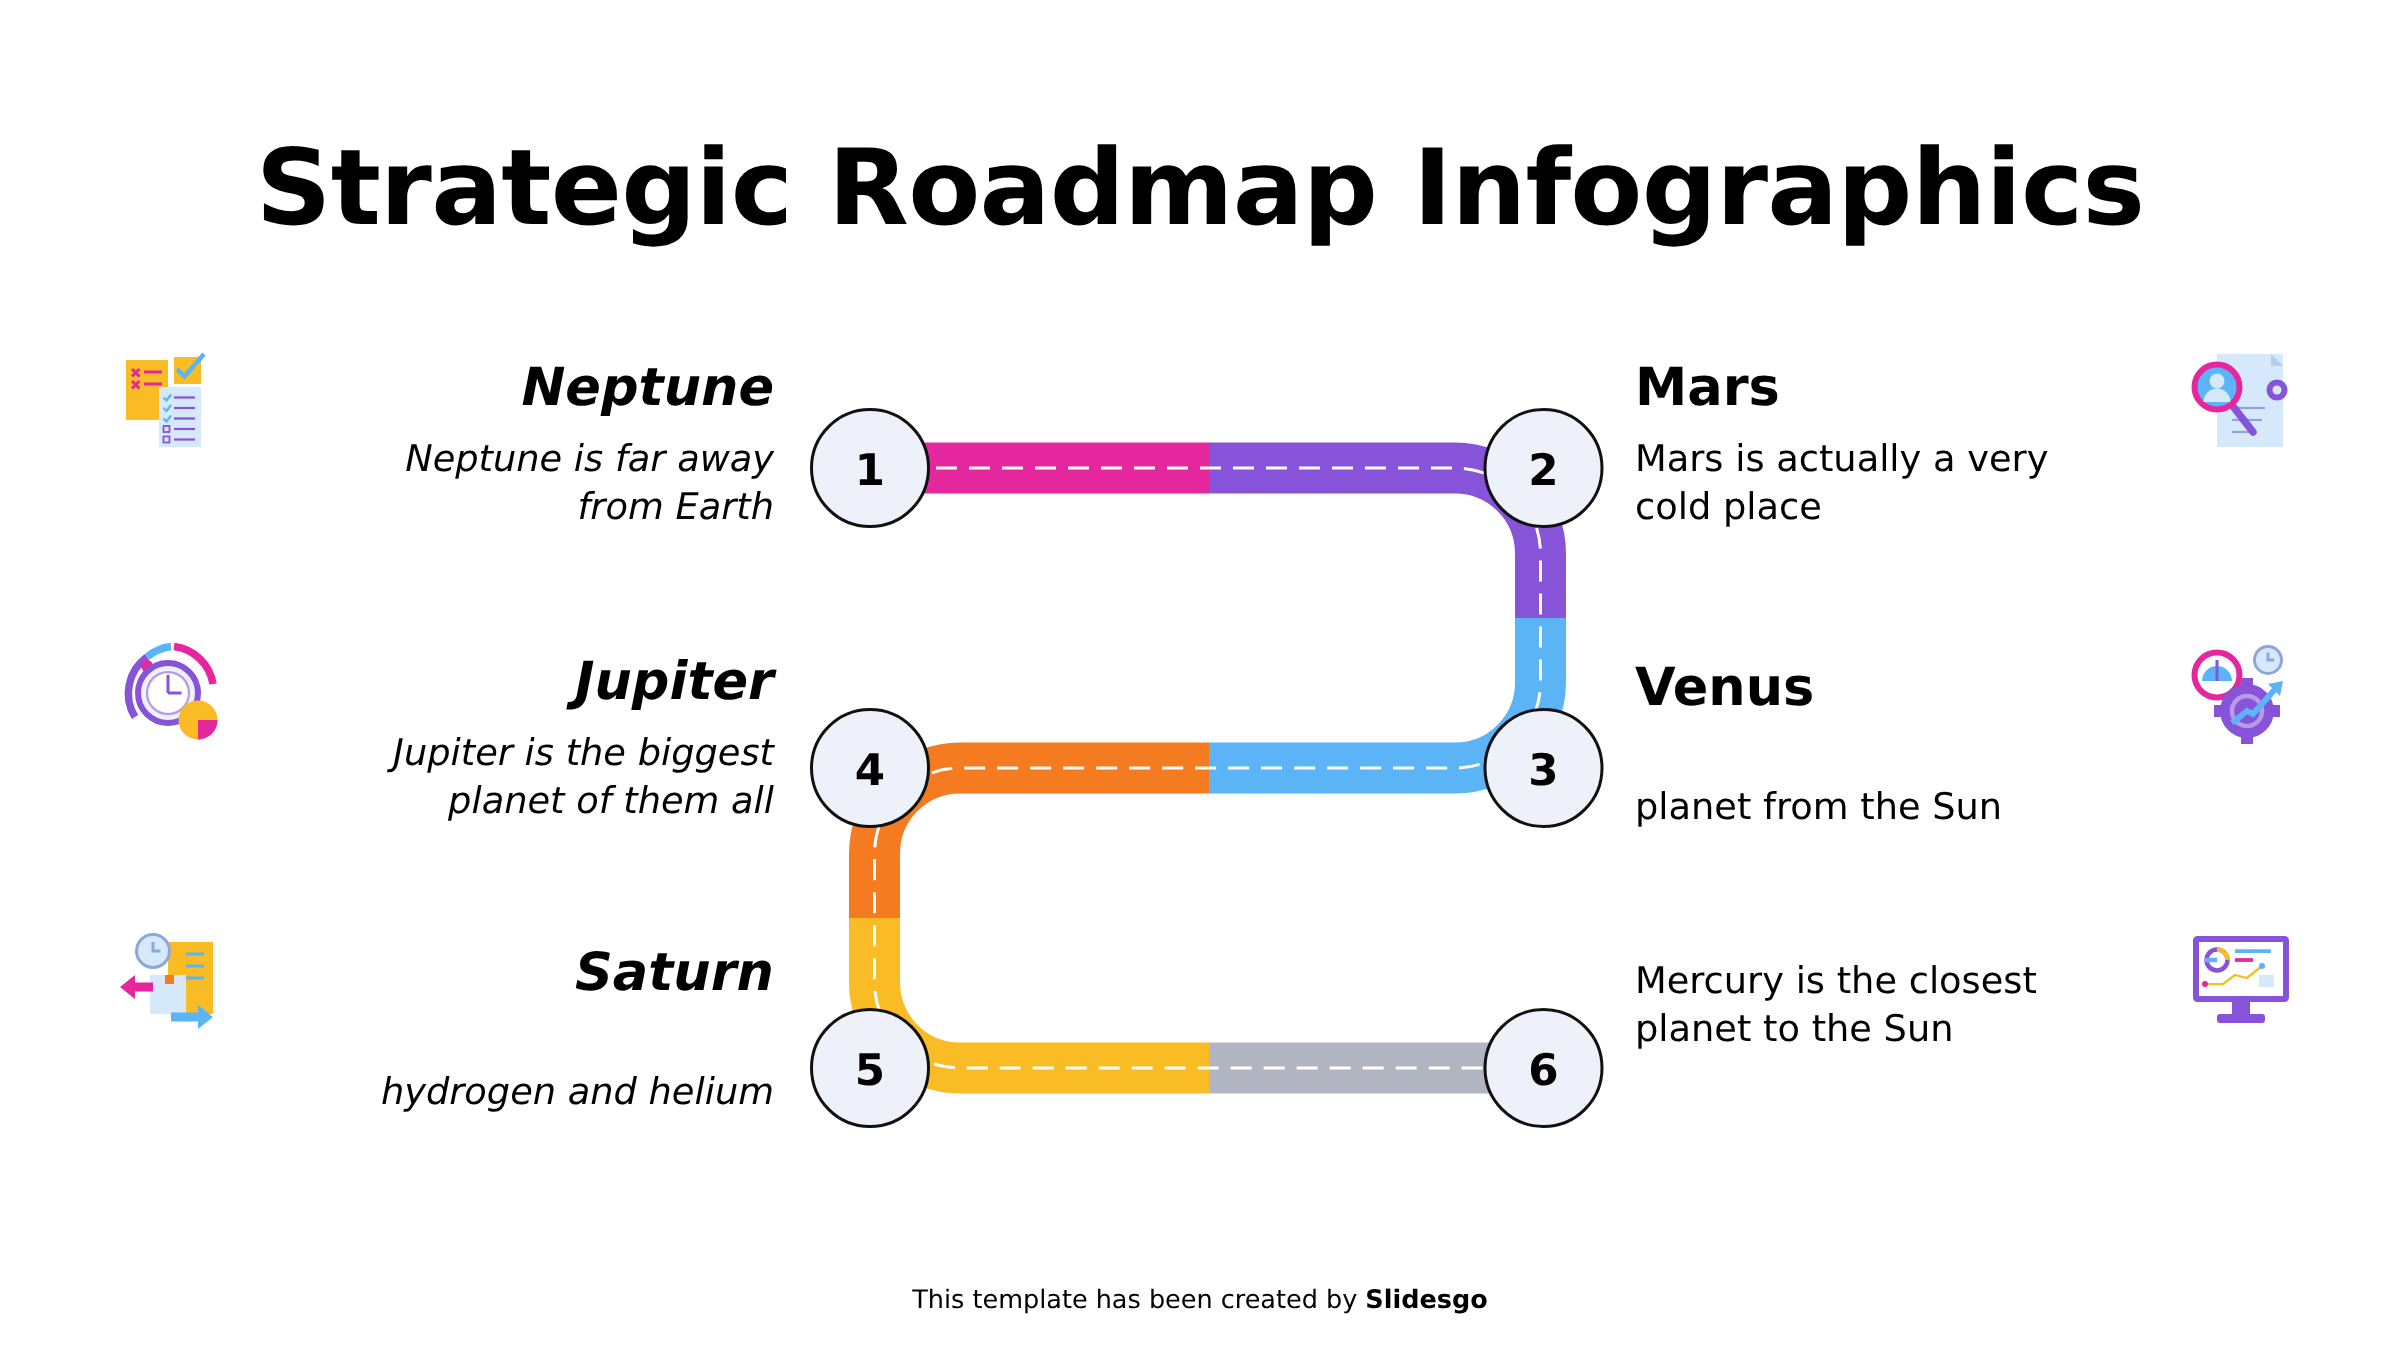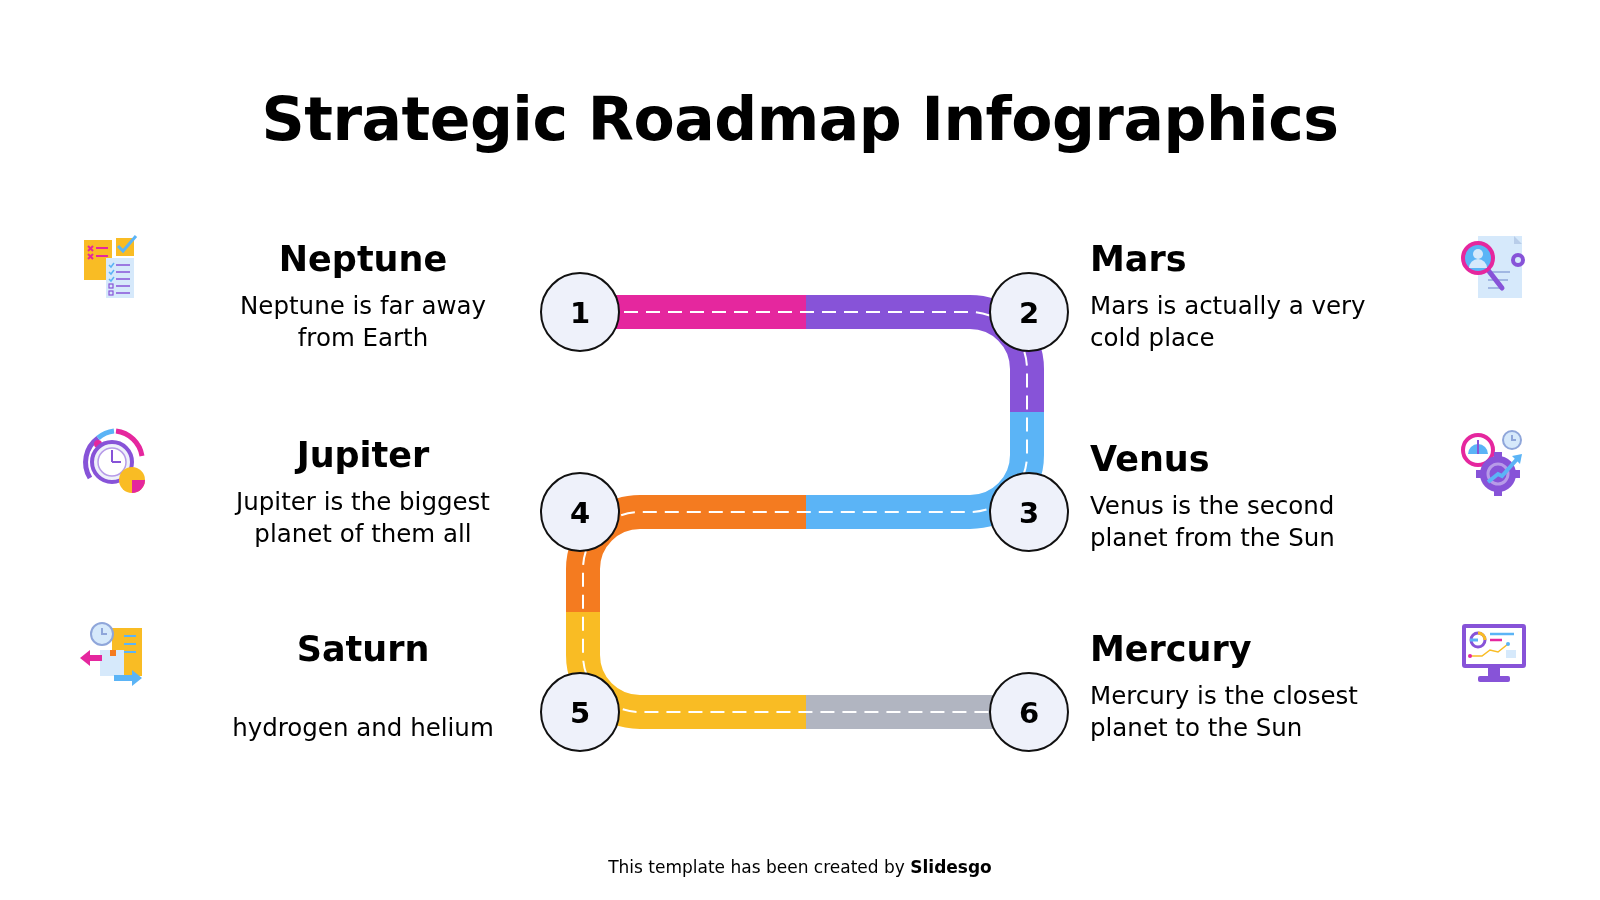--- a/index.html
+++ b/index.html
@@ -1,21 +1,21 @@
 <!DOCTYPE html>
 <html><head>
 <meta charset="utf-8">
 <style>
   html, body { margin:0; padding:0; background:#ffffff; }
   body { width:1600px; height:900px; position:relative; overflow:hidden; font-family:"DejaVu Sans", sans-serif; color:#000; }
-  .title { position:absolute; left:0; top:84px; width:1600px; text-align:center; font-size:60px; font-weight:bold; letter-spacing:-0.5px; }
+  .title { position:absolute; left:0; top:84px; width:1600px; text-align:center; font-size:70px; font-weight:bold; letter-spacing:-0.5px; }
   .item { position:absolute; width:330px; }
   .item h2 { margin:0; font-size:35px; font-weight:bold; line-height:42px; }
   .item p { margin:10px 0 0 0; font-size:24.5px; line-height:32px; }
-  .item.left { left:198px; text-align:center; }
+  .item.left { left:186px; text-align:right;font-style:italic; }
   .item.right { left:1090px; width:330px; }
   .icon { position:absolute; width:72px; height:72px; }
   .roadmap { position:absolute; left:0; top:0; }
   .node-label { font-family:"DejaVu Sans", sans-serif; font-weight:bold; font-size:29px; }
   .footer { position:absolute; left:0; width:1600px; top:857px; text-align:center; font-size:17px; }
   .footer b { font-weight:bold; }
 </style>
 </head>
 <body>
 
@@ -155,38 +155,37 @@
     <rect x="34" y="60" width="8" height="8"></rect>
     <rect x="16" y="42" width="8" height="8"></rect>
     <rect x="52" y="42" width="8" height="8"></rect>
   </g>
   <circle cx="38" cy="46" r="10" fill="none" stroke="#B79BE8" stroke-width="3"></circle>
   <polyline points="28,54 38,46 42,48 58,30" fill="none" stroke="#5BB4F6" stroke-width="4"></polyline>
   <polygon points="62,26 52,28 60,36" fill="#5BB4F6"></polygon>
 </svg>
 <div class="item right" style="top:438px;">
   <h2>Venus</h2>
-  <p><span>Venus is the second</span><br><span>planet from the Sun</span></p>
+  <p><br><span>planet from the Sun</span></p>
 </div>
 
 <svg class="icon" style="left:1458px; top:620px;" viewBox="0 0 72 72">
   <rect x="4" y="4" width="64" height="44" rx="3" fill="#8753D8"></rect>
   <rect x="8" y="8" width="56" height="36" fill="#ffffff"></rect>
   <rect x="30" y="48" width="12" height="10" fill="#8753D8"></rect>
   <rect x="20" y="56" width="32" height="6" rx="2" fill="#8753D8"></rect>
   <circle cx="20" cy="20" r="7" fill="none" stroke="#8753D8" stroke-width="3"></circle>
   <path d="M20 13 A7 7 0 0 1 27 20" fill="none" stroke="#F9BC24" stroke-width="3"></path>
   <line x1="12" y1="20" x2="20" y2="20" stroke="#5BB4F6" stroke-width="3"></line>
   <line x1="32" y1="14" x2="56" y2="14" stroke="#5BB4F6" stroke-width="2.5"></line>
   <line x1="32" y1="20" x2="44" y2="20" stroke="#E5279E" stroke-width="2.5"></line>
   <polyline points="12,36 24,36 32,30 40,32 50,24" fill="none" stroke="#F9BC24" stroke-width="1.5"></polyline>
   <circle cx="12" cy="36" r="2" fill="#E5279E"></circle>
   <circle cx="50" cy="24" r="2" fill="#5BB4F6"></circle>
   <rect x="48" y="30" width="10" height="8" fill="#D6E9FB"></rect>
 </svg>
 <div class="item right" style="top:628px;">
-  <h2>Mercury</h2>
   <p><span>Mercury is the closest</span><br><span>planet to the Sun</span></p>
 </div>
 
 <div class="footer">
   <span>This template has been created by </span><b>Slidesgo</b>
 </div>
 
 </body></html>

